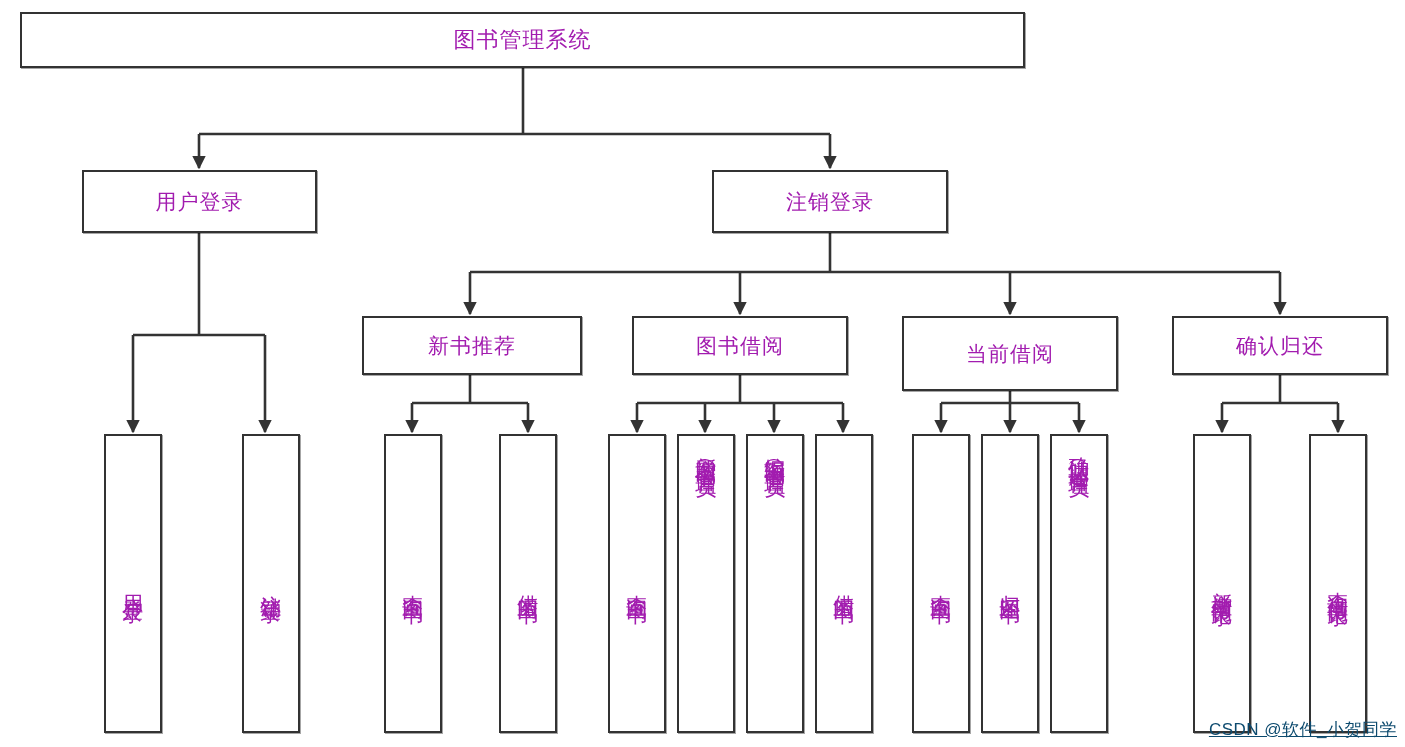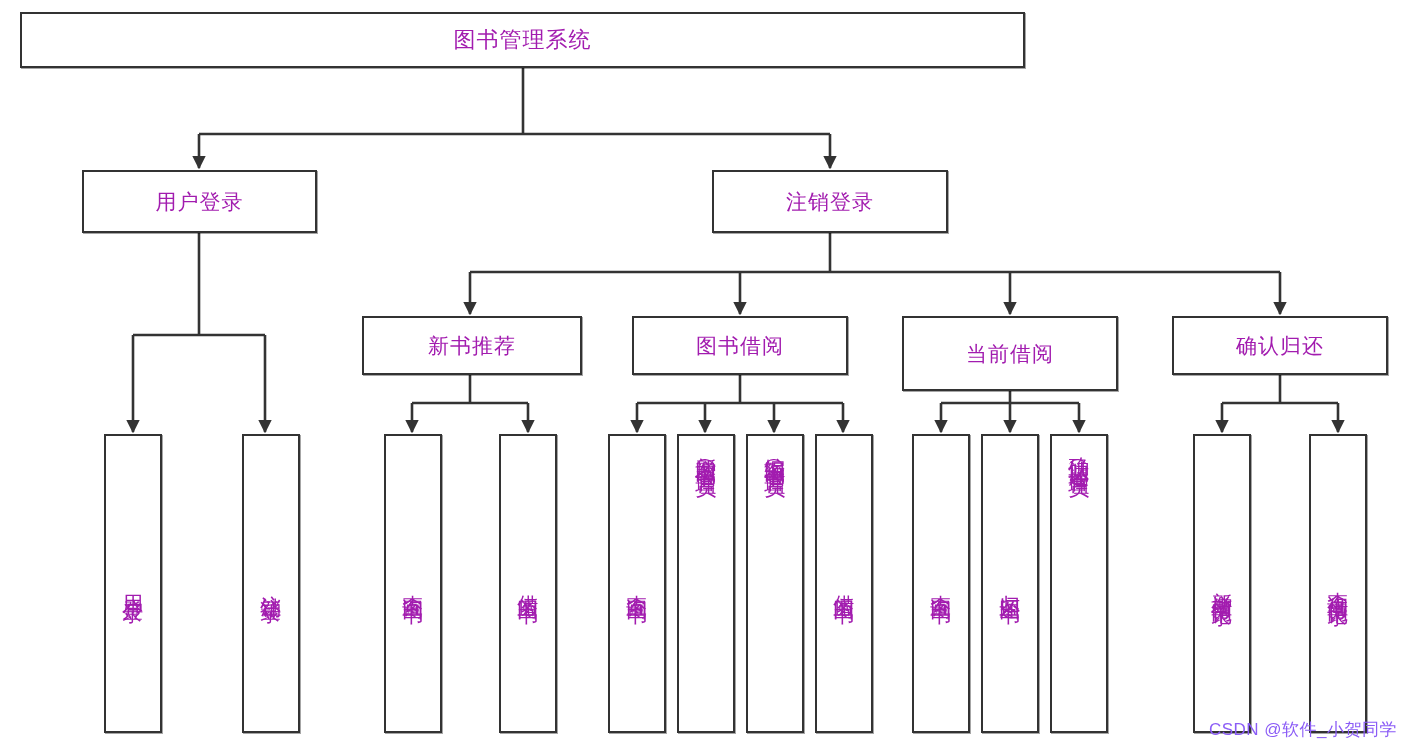--- a/index.html
+++ b/index.html
@@ -67,24 +67,25 @@
   }
   .node.vertical.centered {
     align-items: center;
     padding-top: 0;
   }
   #watermark {
     position: absolute;
     right: 8px;
     bottom: 6px;
     font-size: 17px;
-    color: #8b5cf6;
+    color: #0c4a6e;
     letter-spacing: 0.5px;
     z-index: 5;
     white-space: nowrap;
+    text-decoration: underline;
   }
 </style>
 </head>
 <body>
 
 <div id="diagram-canvas">
 
   <svg id="edge-layer" viewBox="0 0 1405 747" width="1405" height="747" aria-hidden="true">
     <defs>
       <marker id="arrow" viewBox="0 0 10 10" refX="9" refY="5" markerWidth="5.2" markerHeight="5.2" orient="auto-start-reverse">

